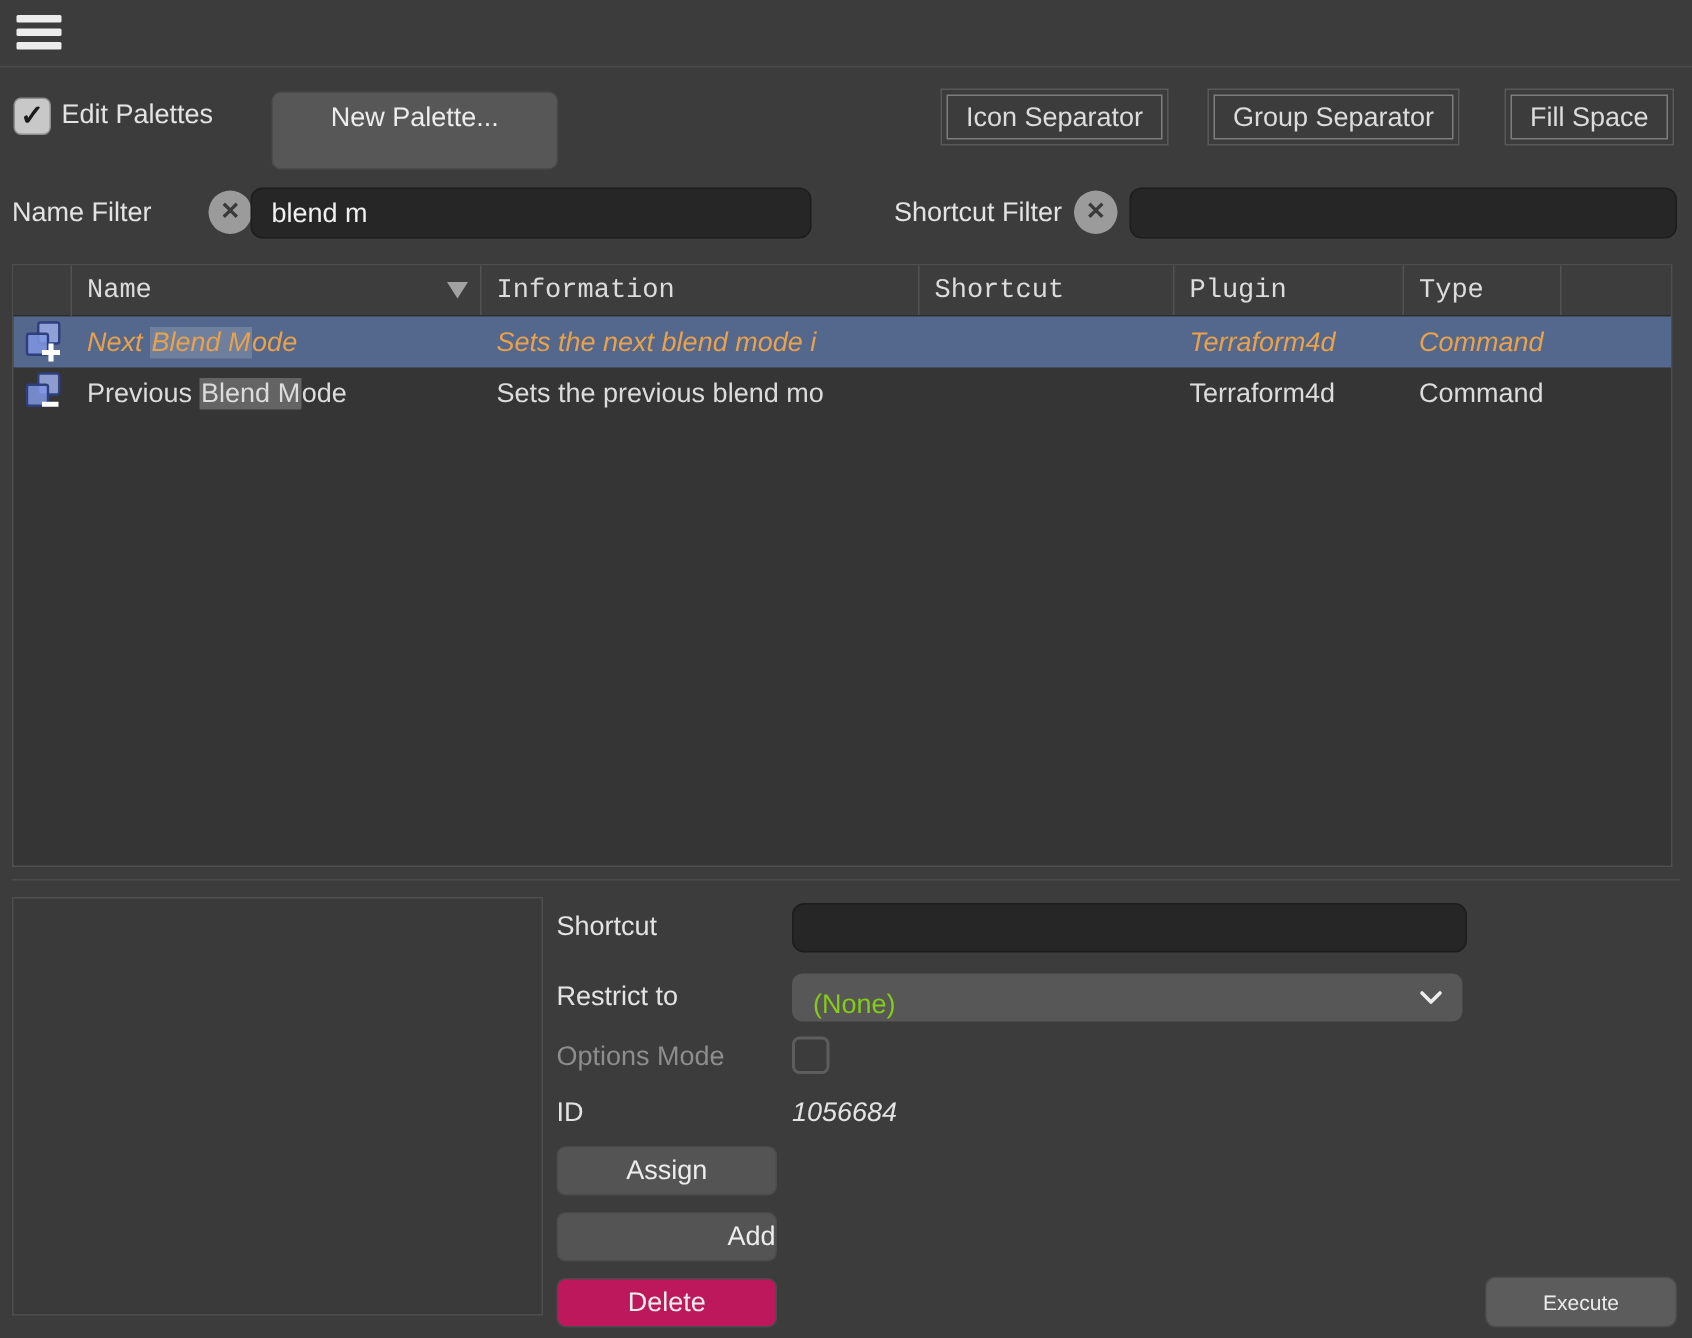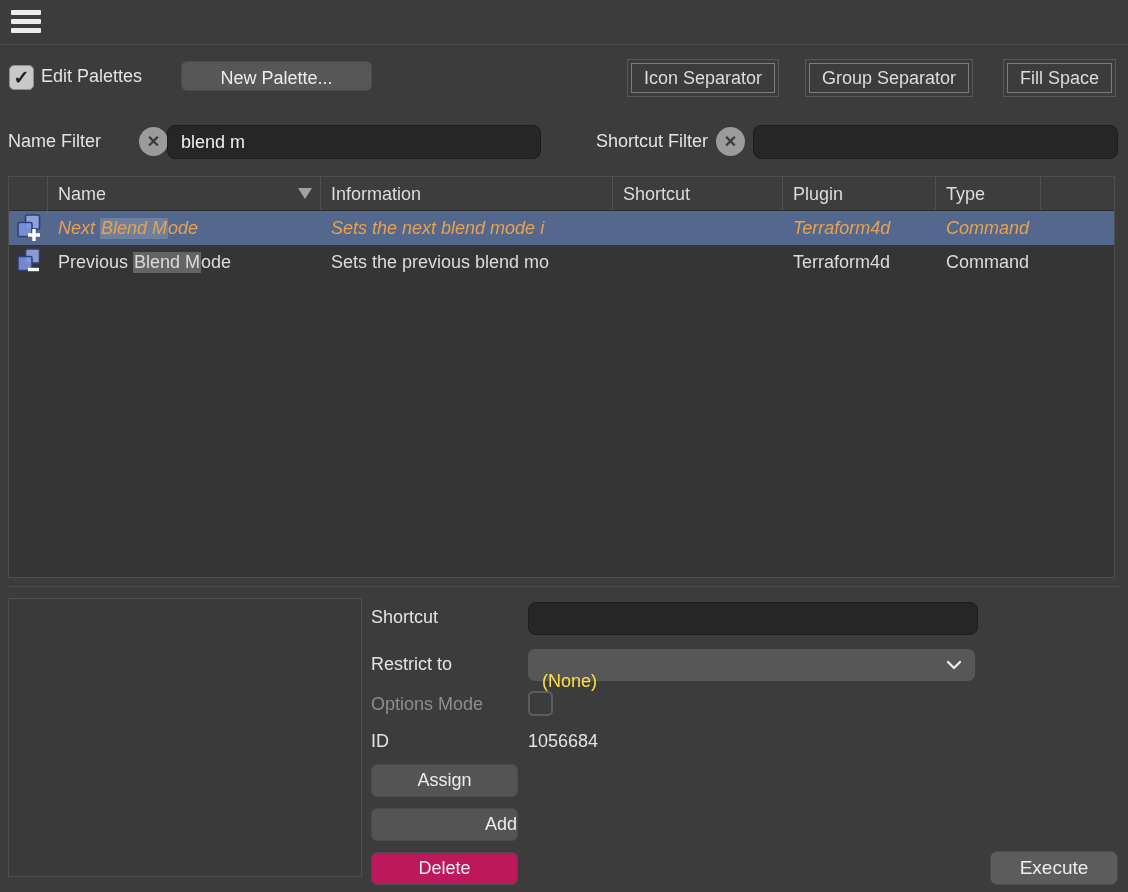--- a/index.html
+++ b/index.html
@@ -18,21 +18,21 @@
     background:#c8c8c8;border:1px solid #8f8f8f;color:#1c1c1c;
     font-weight:bold;font-size:19px;line-height:23px;text-align:center;
   }
   .cb-edit{left:9px;top:65px;}
   .cb-options{left:528px;top:691px;background:transparent;border:2px solid #5d5d5d;color:transparent;}
   .lbl{position:absolute;white-space:nowrap;}
   .btn{
     position:absolute;box-sizing:border-box;background:#575757;border-radius:6px;
     color:#ececec;text-align:center;border:1px solid #4b4b4b;cursor:pointer;
   }
-  .btn-newpal{left:181px;top:61px;width:191px;height:30px;line-height:32px;}
+  .btn-newpal{left:181px;top:61px;width:191px;height:52px;line-height:32px;}
   .sep-outer{
     position:absolute;box-sizing:border-box;border:1px solid #585858;height:38px;
     padding:3px;background:#3c3c3c;cursor:pointer;
   }
   .sep-inner{
     box-sizing:border-box;height:30px;border:1px solid #7d7d7d;
     padding:0 12px;line-height:28px;color:#dcdcdc;white-space:nowrap;
   }
   .sep-icon{left:627px;top:59px;}
   .sep-group{left:805px;top:59px;}
@@ -51,21 +51,21 @@
   .in-shortcutfilter{left:753px;top:125px;width:365px;height:34px;}
   
   .table{
     position:absolute;left:8px;top:176px;width:1107px;height:402px;
     box-sizing:border-box;border:1px solid #4e4e4e;background:#353535;
   }
   .thead{display:flex;height:33px;background:#3d3d3d;border-bottom:1px solid #2d2d2d;}
   .th{
     box-sizing:border-box;border-right:1px solid #525252;color:#dcdcdc;
     line-height:32px;padding-left:10px;overflow:hidden;white-space:nowrap;
-    display:flex;align-items:center;
+    display:flex;align-items:center;font-family:Liberation Mono, monospace;
   }
   .th:last-child{border-right:none;}
   .tri-down{
     width:0;height:0;margin-left:auto;margin-right:8px;
     border-left:7px solid transparent;border-right:7px solid transparent;
     border-top:11px solid #a2a2a2;
   }
   .trow{display:flex;height:34px;align-items:center;cursor:default;}
   .trow.selected{background:#54678c;}
   .trow.selected .cell{color:#e8a24b;font-style:italic;}
@@ -86,27 +86,27 @@
   .hdivider{position:absolute;left:8px;top:586px;width:1112px;height:1px;background:#4a4a4a;}
   
   .preview-panel{
     position:absolute;left:8px;top:598px;width:354px;height:279px;
     box-sizing:border-box;border:1px solid #4e4e4e;background:#3a3a3a;
   }
   .in-shortcut{left:528px;top:602px;width:450px;height:33px;}
   .dropdown{
     position:absolute;left:528px;top:649px;width:447px;height:32px;
     box-sizing:border-box;background:#575757;border-radius:7px;
-    line-height:32px;padding:16px 14px;color:#fde047;cursor:pointer;
+    line-height:32px;padding:4px 14px;color:#84cc16;cursor:pointer;
   }
   .dropdown svg{position:absolute;right:12px;top:9px;}
   .btn-assign{left:371px;top:764px;width:147px;height:33px;line-height:31px;background:#545454;}
   .btn-add{left:371px;top:808px;width:147px;height:33px;line-height:31px;background:#545454;text-align:right;}
   .btn-delete{left:371px;top:852px;width:147px;height:33px;line-height:31px;background:#be185d;}
-  .btn-execute{left:990px;top:851px;width:128px;height:34px;line-height:32px;background:#5c5c5c;font-size:19px;border-radius:7px;}
+  .btn-execute{left:990px;top:851px;width:128px;height:34px;line-height:32px;background:#5c5c5c;font-size:14px;border-radius:7px;}
   .disabled-lbl{color:#8d8d8d;}
 </style>
 </head>
 <body>
 
 <div class="app">
 
   <div class="topbar">
     <div class="hamburger">
       <span></span>
@@ -194,20 +194,20 @@
     <span>(None)</span>
     <svg width="18" height="14" viewBox="0 0 18 14">
       <path d="M3 4 L9 10 L15 4" fill="none" stroke="#ececec" stroke-width="2.4" stroke-linecap="round" stroke-linejoin="round"></path>
     </svg>
   </div>
 
   <div class="lbl disabled-lbl" style="left:371px;top:694px;">Options Mode</div>
   <div class="checkbox cb-options"></div>
 
   <div class="lbl" style="left:371px;top:731px;">ID</div>
-  <div class="lbl" style="left:528px;top:731px;">1056684</div>
+  <div class="lbl" style="left:528px;top:731px;font-style:italic;">1056684</div>
 
   <div class="btn btn-assign">Assign</div>
   <div class="btn btn-add">Add</div>
   <div class="btn btn-delete">Delete</div>
   <div class="btn btn-execute">Execute</div>
 
 </div>
 
 </body></html>

